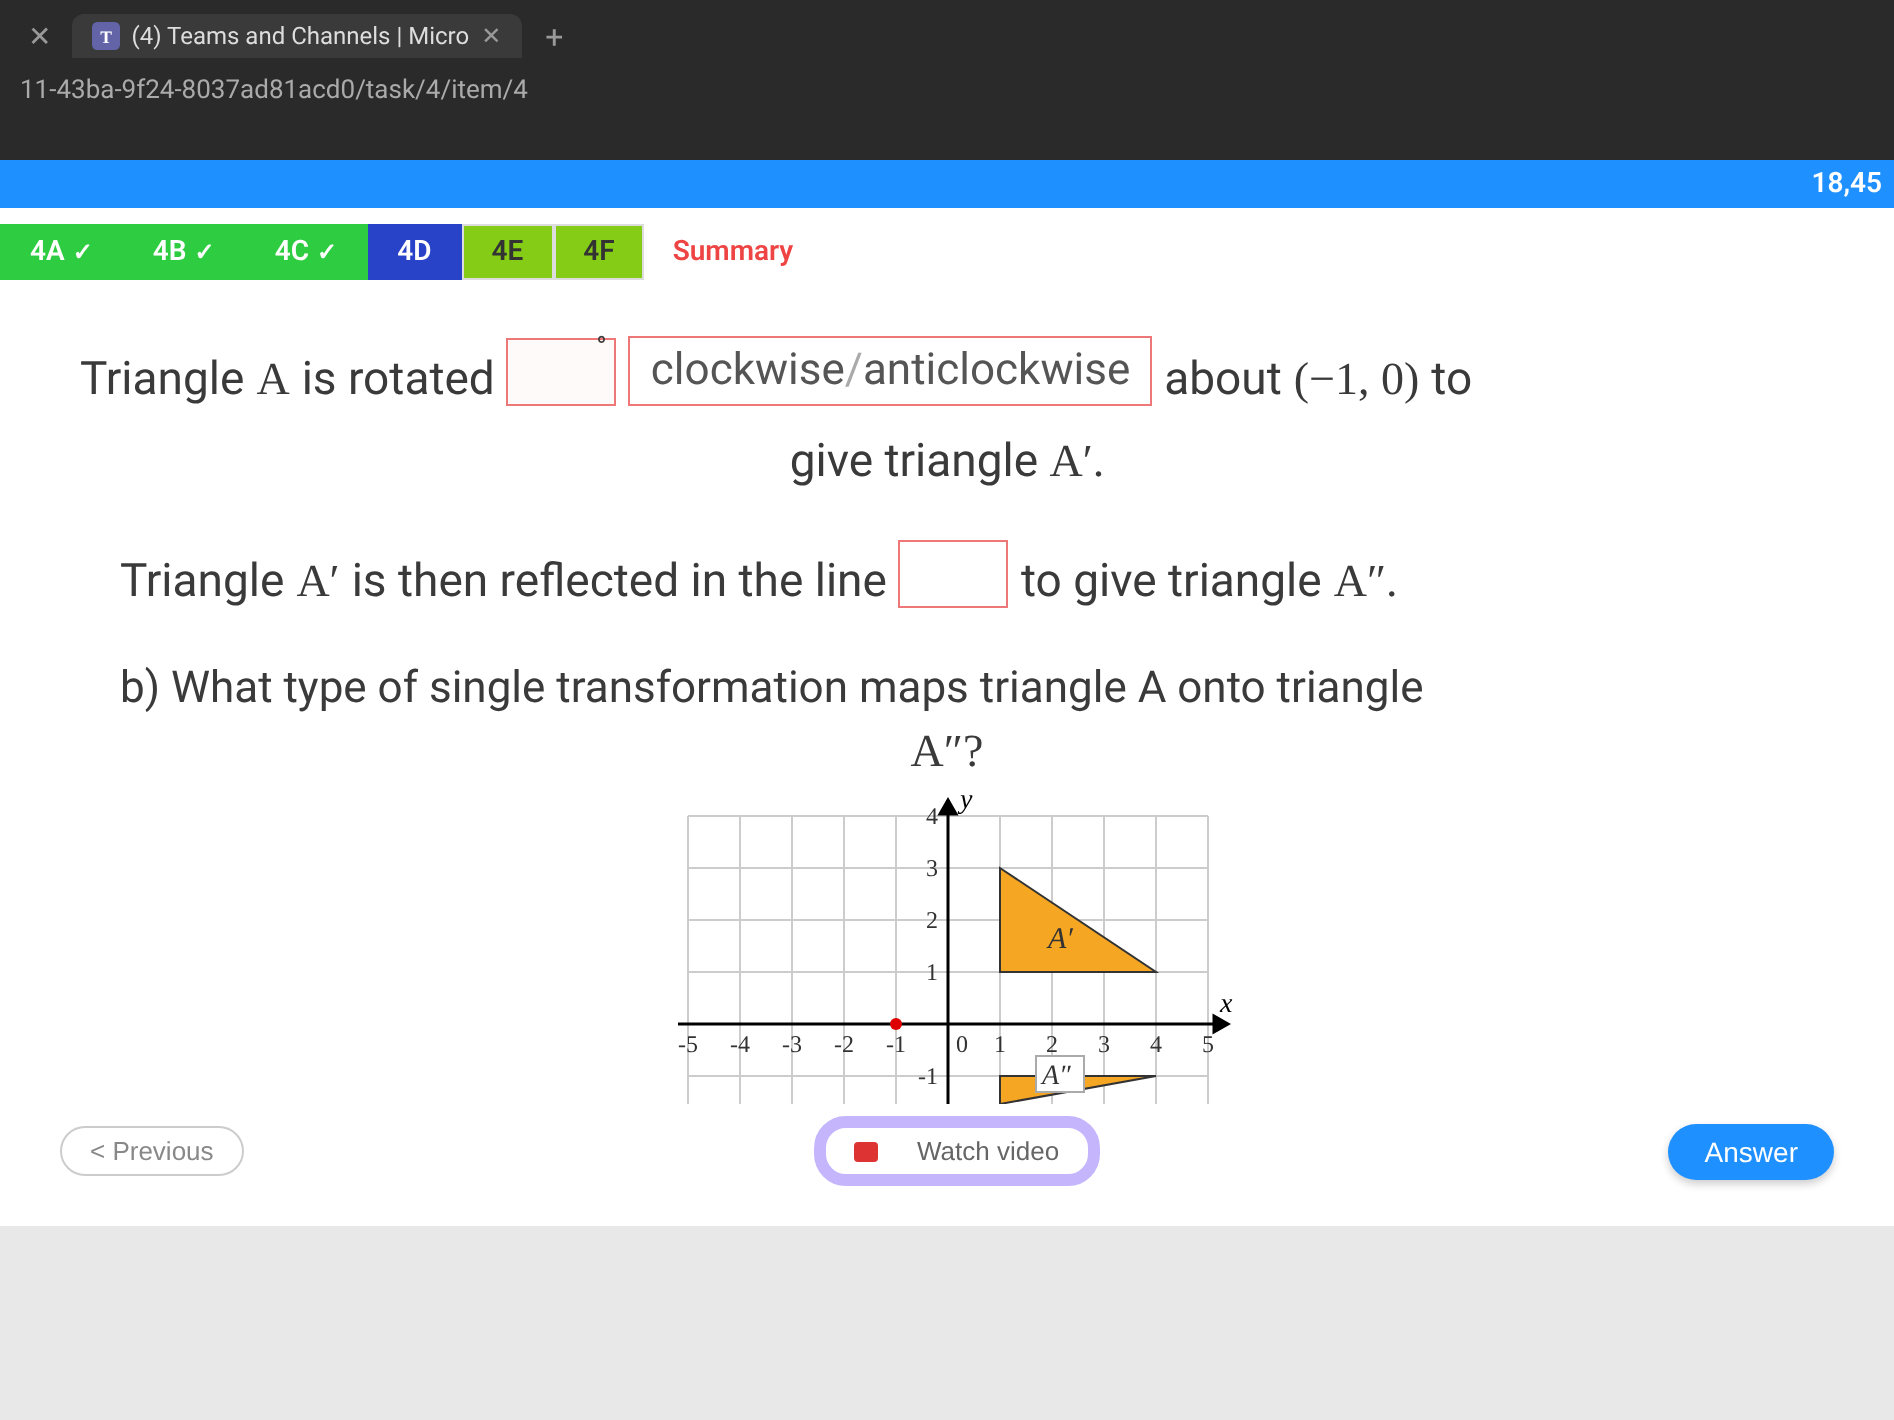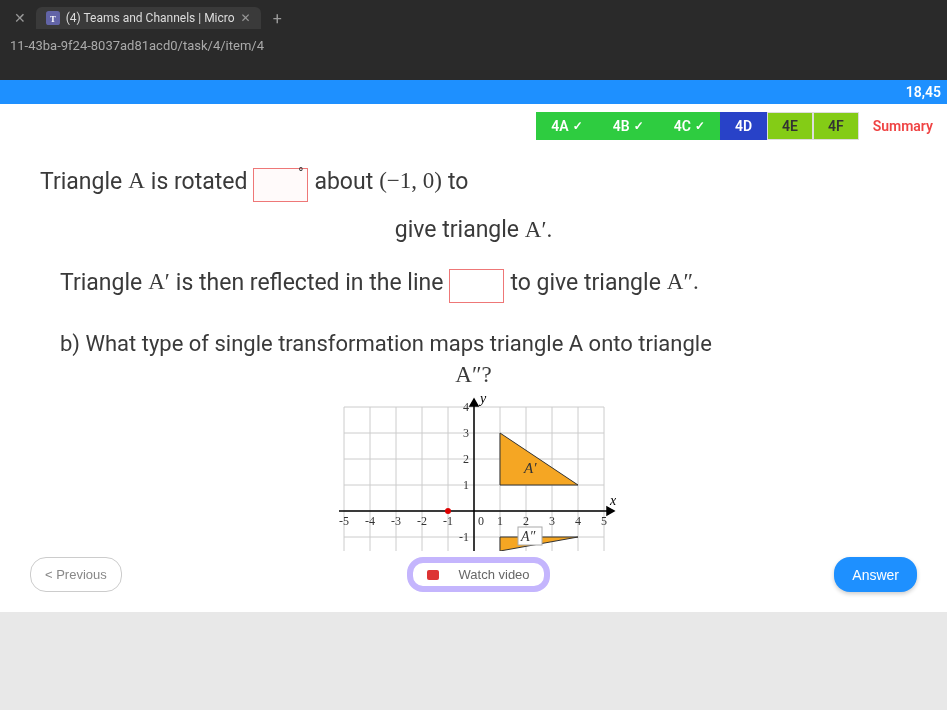--- a/index.html
+++ b/index.html
@@ -6,42 +6,42 @@
 body{font-family:-apple-system,BlinkMacSystemFont,'Segoe UI',Roboto,sans-serif;background:#e8e8e8;width:947px;height:710px;overflow:hidden}
 .browser-chrome{background:#2a2a2a;color:#ccc;height:80px}
 .tabs-row{display:flex;align-items:center;height:36px;padding:0 8px;gap:4px}
 .tab-close{color:#999;font-size:14px;padding:0 6px;cursor:pointer}
 .tab-active{display:flex;align-items:center;background:#3a3a3a;border-radius:6px 6px 0 0;padding:4px 10px;font-size:12px;color:#ddd;gap:6px}
 .tab-icon{width:14px;height:14px}
 .tab-new{color:#999;font-size:16px;padding:0 8px;cursor:pointer}
 .url-row{height:30px;padding:2px 10px;font-size:13px;color:#aaa}
 .blue-bar{background:#1e90ff;height:24px;display:flex;justify-content:flex-end;align-items:center;padding:0 6px;color:#fff;font-size:14px;font-weight:600}
 .content{background:#fff;padding:0 0 20px 0;position:relative}
-.nav-tabs{display:flex;justify-content:flex-end;gap:0;padding:8px 0 14px 0;background:#fff}
+.nav-tabs{display:flex;justify-content:flex-start;gap:0;padding:8px 0 14px 0;background:#fff}
 .nt{padding:5px 14px;font-size:14px;font-weight:600;border:1px solid #ddd;background:#84cc16;color:#333;cursor:pointer;display:flex;align-items:center;gap:4px}
 .nt.done{background:#2ecc40;color:#fff;border-color:#2ecc40}
 .nt.current{background:#2842c8;color:#fff;border-color:#2842c8}
 .nt.summary{color:#ef4444;border:none;background:transparent}
 .check{font-size:12px}
 .question{padding:0 40px;color:#3a3a3a}
 .qa{font-size:22px;margin:6px 0 24px 40px}
-.line{font-size:23px;margin:14px 0;display:flex;flex-wrap:wrap;align-items:flex-start;gap:6px}
+.line{font-size:23px;margin:14px 0;display:flex;flex-wrap:wrap;align-items:flex-end;gap:6px}
 .math-var{font-family:'Times New Roman',serif}
 .deg-box{display:inline-block;width:55px;height:34px;border:1px solid #e77;background:#fffafa;position:relative}
 .deg-box::after{content:"°";position:absolute;top:-4px;right:4px;font-size:14px}
 .choice-box{border:1px solid #e77;padding:4px 10px;font-size:22px;color:#555}
 .slash{color:#aaa}
 .coords{font-family:'Times New Roman',serif}
 .indent{margin-left:0}
 .center-text{text-align:center;font-size:23px;margin:6px 0 26px 0}
 .blank-box{display:inline-block;width:55px;height:34px;border:1px solid #e77;vertical-align:middle}
 .prime{font-family:'Times New Roman',serif}
 .qb{font-size:22px;margin:10px 0 4px 20px}
 .graph-wrap{display:flex;justify-content:center;margin-top:8px}
-.footer-row{display:flex;justify-content:space-between;padding:6px 30px 0 30px}
+.footer-row{display:flex;justify-content:space-between;align-items:center;padding:6px 30px 0 30px}
 .prev-btn{border:1px solid #ccc;border-radius:16px;padding:4px 14px;font-size:13px;color:#888;background:#fff;cursor:pointer}
 .watch-btn{border:6px solid #c4b5fd;border-radius:16px;padding:4px 14px;font-size:13px;color:#666;background:#fff;cursor:pointer;display:flex;align-items:center;gap:20px}
 .watch-icon{width:12px;height:10px;background:#d33;border-radius:2px;position:relative}
 .ans-btn{background:#1e90ff;color:#fff;border:none;border-radius:16px;padding:6px 18px;font-size:14px;cursor:pointer;box-shadow:0 2px 4px rgba(0,0,0,.2)}
 svg text{font-family:'Times New Roman',serif}
 </style>
 </head>
 <body>
 
 <div class="browser-chrome">
@@ -92,20 +92,23 @@
       </div>
   </div>
 
   <div class="question">
 
     <div class="line indent">
       <span>Triangle </span>
       <span class="math-var">A</span>
       <span> is rotated </span>
       <span class="deg-box"></span>
+      <span class="choice-box">
+        <span>clockwise</span><span class="slash">/</span><span>anticlockwise</span>
+      </span>
       <span> about </span>
       <span class="coords">(−1, 0)</span>
       <span> to</span>
     </div>
     <div class="center-text">
       <span>give triangle </span><span class="prime">A′.</span>
     </div>
 
     <div class="line" style="margin-left:20px">
       <span>Triangle </span>

